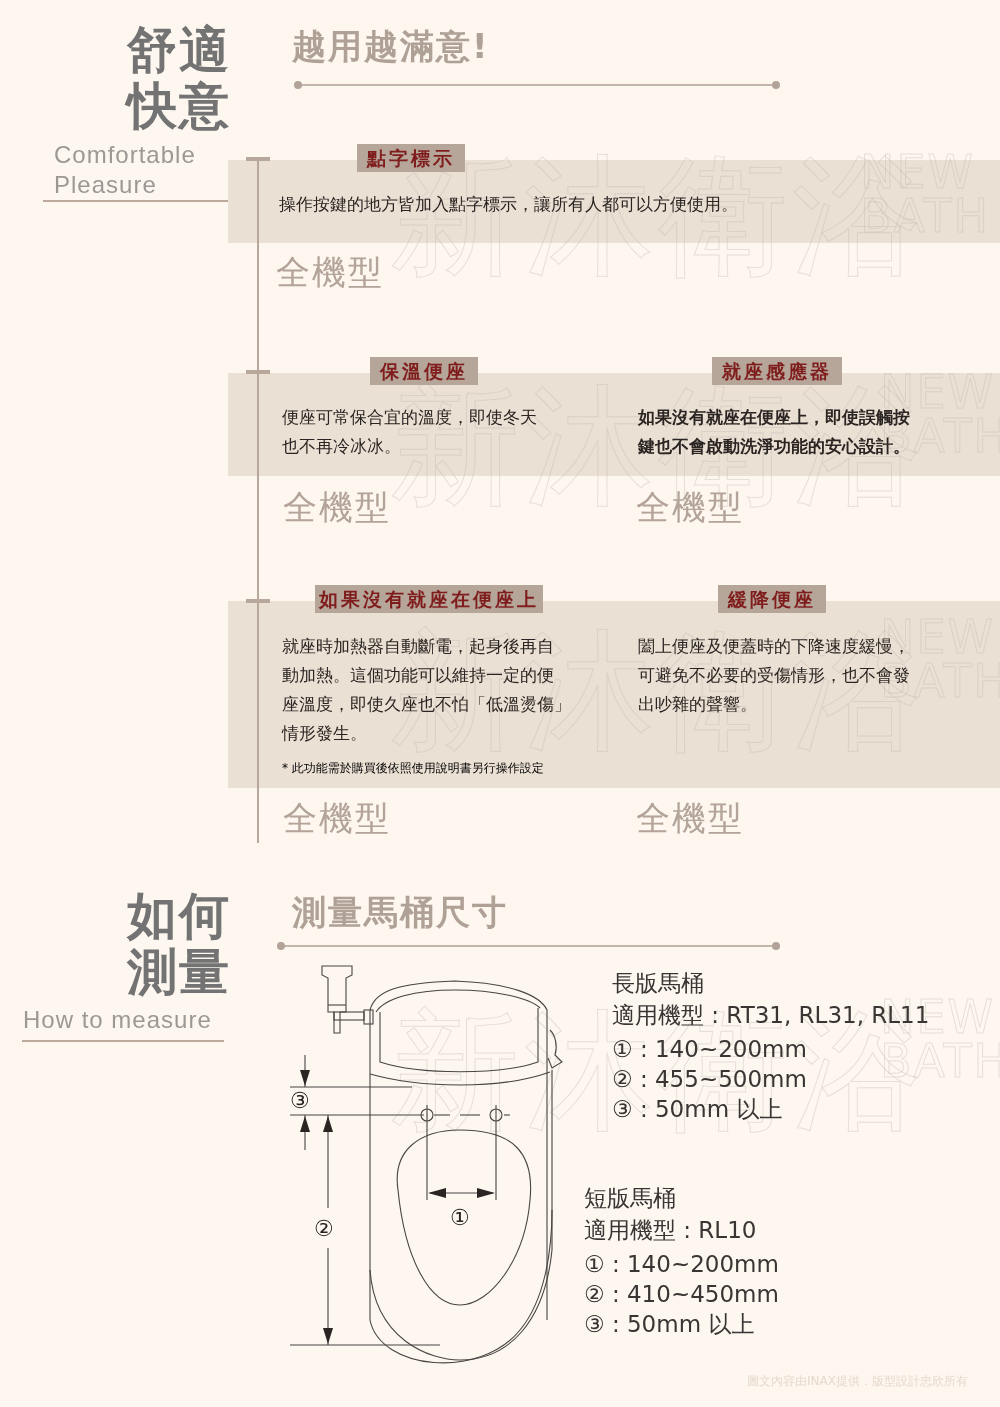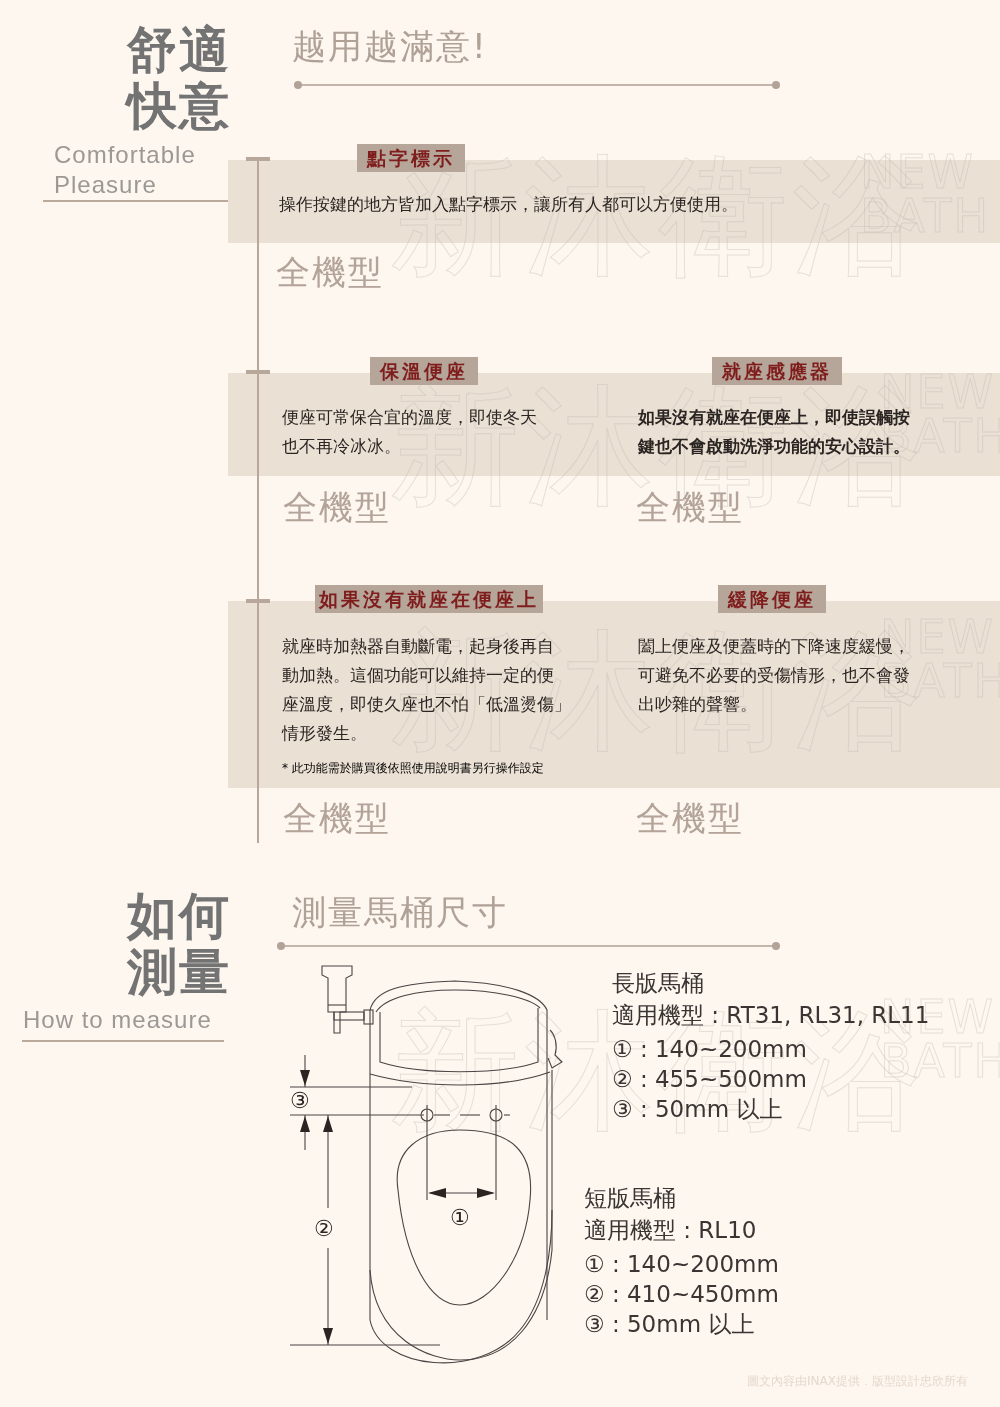--- a/index.html
+++ b/index.html
@@ -14,21 +14,21 @@
   .watermark { position: absolute; color: transparent; -webkit-text-stroke: 1px rgba(190,180,172,0.35); font-family: "DejaVu Sans", sans-serif; pointer-events: none; white-space: nowrap; }
   .wm-cn { font-size: 130px; letter-spacing: 4px; }
   .wm-en { font-size: 46px; line-height: 44px; letter-spacing: 2px; }
 
   .big-title {
     position: absolute; color: #737373; font-family: "DejaVu Serif", "Liberation Serif", serif;
     font-weight: bold; font-size: 50px; line-height: 56px; text-align: center; letter-spacing: 2px;
   }
   .en-sub { position: absolute; color: #9c9894; font-size: 24px; letter-spacing: 1px; line-height: 30px; font-family: "Liberation Sans", sans-serif; }
   .en-underline { position: absolute; height: 2px; background: #bba99c; }
-  .sec-heading { position: absolute; color: #b0a197; font-size: 34px; font-weight: 400; letter-spacing: 2px; }
+  .sec-heading { position: absolute; color: #b0a197; font-size: 34px; font-weight: 700; letter-spacing: 2px; }
   .dot-line { position: absolute; height: 2px; background: #c4b5aa; }
   .dot-line::before, .dot-line::after { content: ""; position: absolute; top: -3px; width: 8px; height: 8px; border-radius: 50%; background: #b3a297; }
   .dot-line::before { left: -4px; }
   .dot-line::after { right: -4px; }
 
   .timeline { position: absolute; left: 257px; width: 2px; background: #b8a79b; }
   .tick { position: absolute; left: 246px; width: 24px; height: 4px; background: #b8a79b; }
   .band { position: absolute; left: 228px; right: 0; background: #ebe0d4; }
 
   .badge {

